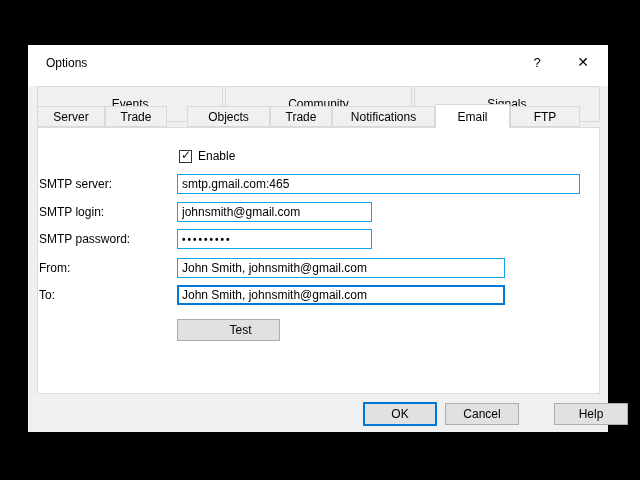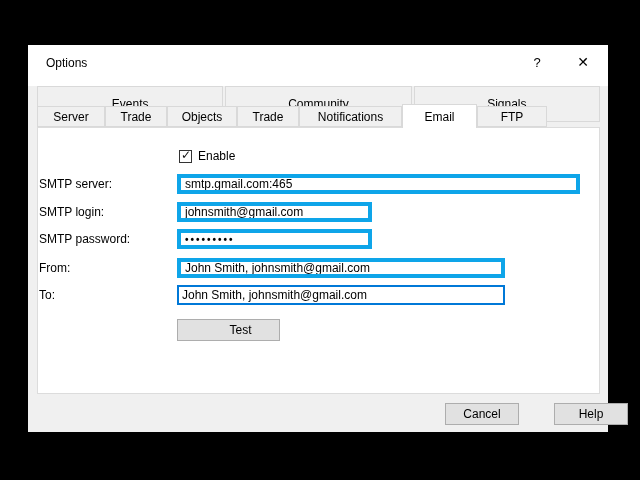--- a/index.html
+++ b/index.html
@@ -54,21 +54,21 @@
   }
   .tab2 {
     height: 21px;
     background: #f0f0f0;
     border: 1px solid #d9d9d9;
     display: flex; align-items: center; justify-content: center;
     font-size: 12px;
   }
   .tab2:nth-child(1) { width: 68px; }
   .tab2:nth-child(2) { width: 62px; }
-  .tab2:nth-child(3) { width: 70px; }
+  .tab2:nth-child(3) { width: 83px; margin-left: 20px; }
   .tab2:nth-child(4) { width: 62px; }
   .tab2:nth-child(5) { width: 103px; }
   .tab2:nth-child(6) { width: 75px; }
   .tab2:nth-child(7) { width: 70px; }
   .tab2:nth-child(8) { width: 60px; }
   .tab2.active {
     background: #ffffff;
     margin-top: -2px; height: 24px;
     border-bottom: none;
     position: relative; z-index: 5;
@@ -98,21 +98,21 @@
   }
   .checkbox-label { margin-left: 6px; font-size: 12px; }
 
   .field-label {
     position: absolute; left: 1px; width: 133px;
     text-align: left; font-size: 12px; line-height: 14px;
   }
   .textfield {
     position: absolute; left: 139px; height: 20px;
     background: #ffffff;
-    border: 4px solid #0ea5e9;
+    border: 1px solid #0ea5e9;
     font-family: "Liberation Sans", "DejaVu Sans", sans-serif;
     font-size: 12px; color: #000000;
     padding: 0 4px;
     outline: none;
   }
   .textfield.focused { border: 2px solid #0078d7; padding: 0 3px; }
   .textfield.password { font-size: 10px; letter-spacing: 2px; font-weight: bold; }
 
   .lbl-server { top: 49px; }  .fld-server { top: 46px; width: 403px; }
   .lbl-login  { top: 77px; }  .fld-login  { top: 74px; width: 195px; }
@@ -200,16 +200,17 @@
 
     <div class="field-label lbl-from">From:</div>
     <input class="textfield fld-from" value="John Smith, johnsmith@gmail.com" style="">
 
     <div class="field-label lbl-to">To:</div>
     <input class="textfield focused fld-to" id="to-field" value="John Smith, johnsmith@gmail.com" style="">
 
     <button class="test-button">Test</button>
   </div>
 
+  <button class="footer-button ok">OK</button>
   <button class="footer-button cancel">Cancel</button>
   <button class="footer-button help">Help</button>
 
 </div>
 
 </body></html>

